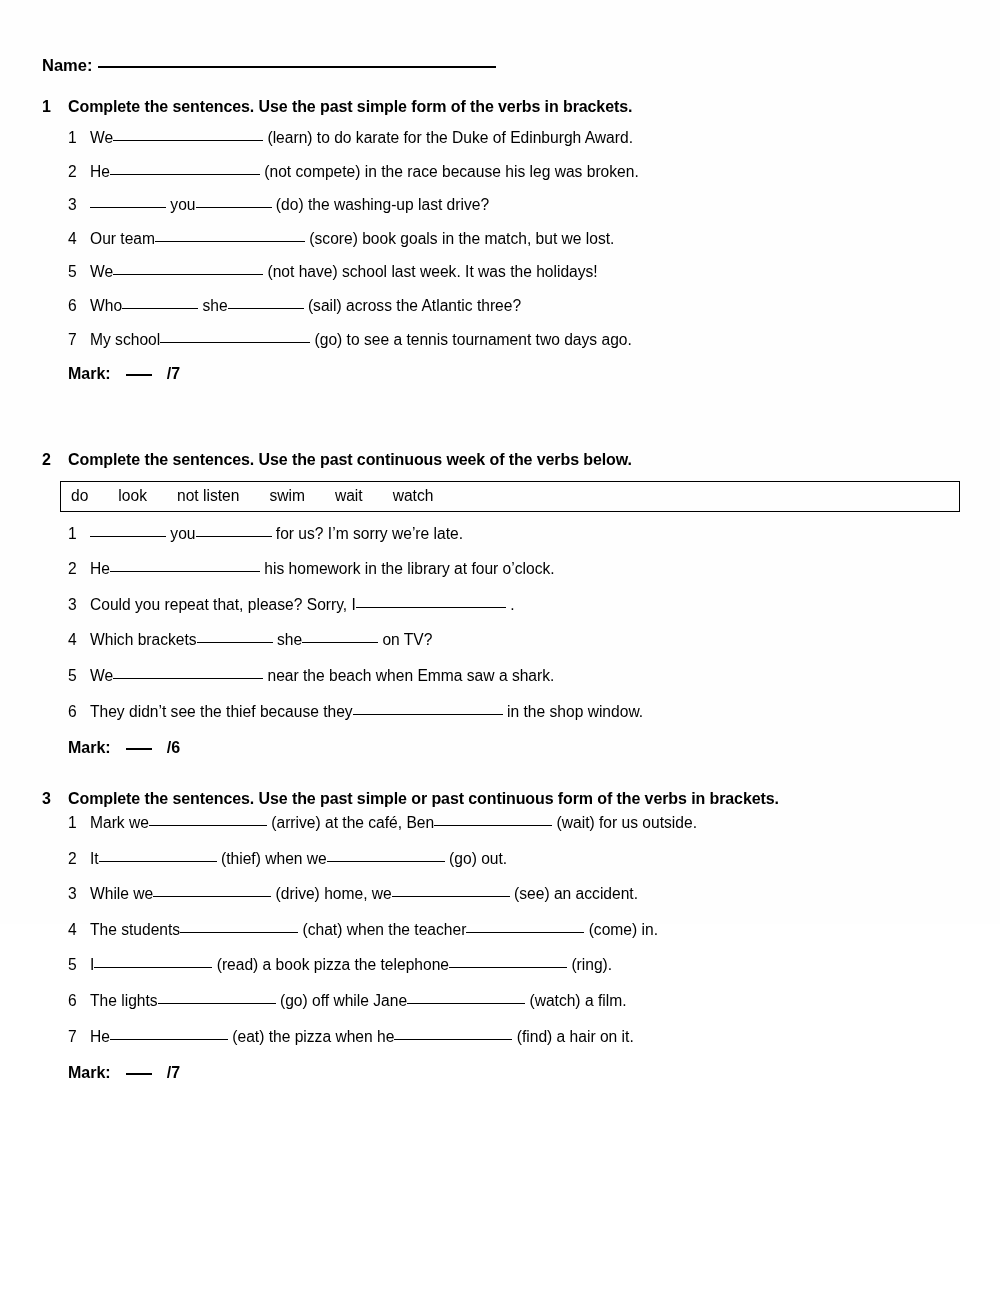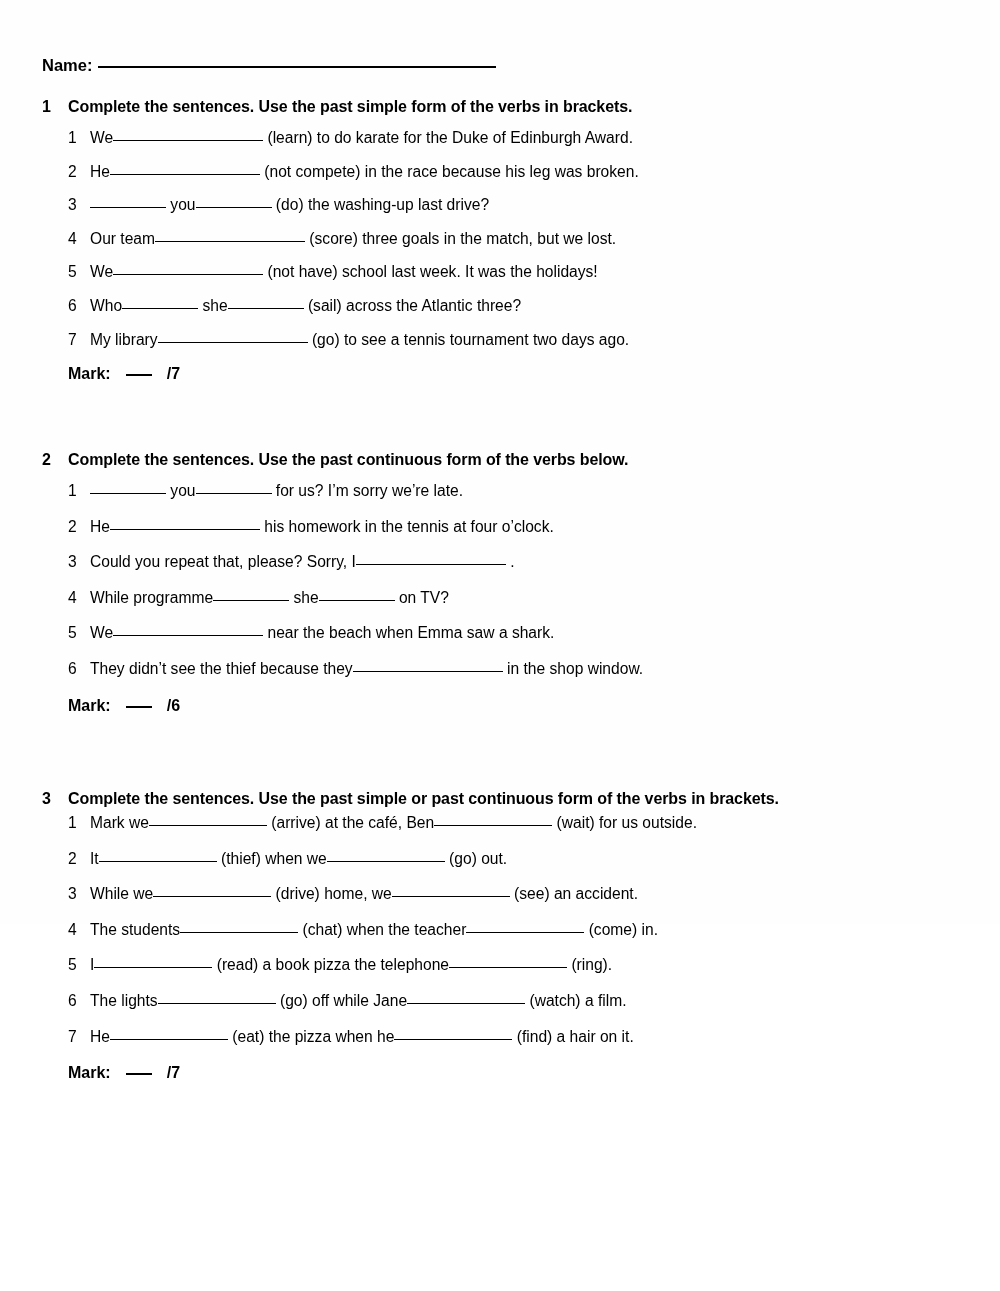--- a/index.html
+++ b/index.html
@@ -159,74 +159,77 @@
         <span class="item-body"><span class="seg">He</span><span class="blank bl-l"></span><span class="seg"> </span><span class="seg">(not compete) in the race because his leg was broken.</span></span>
       </div>
 
       <div class="item">
         <span class="item-num">3</span>
         <span class="item-body"><span class="blank bl-s"></span><span class="seg"> </span><span class="seg">you</span><span class="blank bl-s"></span><span class="seg"> </span><span class="seg">(do) the washing-up last drive?</span></span>
       </div>
 
       <div class="item">
         <span class="item-num">4</span>
-        <span class="item-body"><span class="seg">Our team</span><span class="blank bl-l"></span><span class="seg"> </span><span class="seg">(score) three goals in the match, but we lost.</span></span>
+        <span class="item-body"><span class="seg">Our team</span><span class="blank bl-l"></span><span class="seg"> </span><span class="seg">(score) book goals in the match, but we lost.</span></span>
       </div>
 
       <div class="item">
         <span class="item-num">5</span>
         <span class="item-body"><span class="seg">We</span><span class="blank bl-l"></span><span class="seg"> </span><span class="seg">(not have) school last week. It was the holidays!</span></span>
       </div>
 
       <div class="item">
         <span class="item-num">6</span>
         <span class="item-body"><span class="seg">Who</span><span class="blank bl-s"></span><span class="seg"> </span><span class="seg">she</span><span class="blank bl-s"></span><span class="seg"> </span><span class="seg">(sail) across the Atlantic three?</span></span>
       </div>
 
       <div class="item">
         <span class="item-num">7</span>
-        <span class="item-body"><span class="seg">My library</span><span class="blank bl-l"></span><span class="seg"> </span><span class="seg">(go) to see a tennis tournament two days ago.</span></span>
+        <span class="item-body"><span class="seg">My school</span><span class="blank bl-l"></span><span class="seg"> </span><span class="seg">(go) to see a tennis tournament two days ago.</span></span>
       </div>
 
     </div>
 
     <div class="mark">
       <span>Mark:</span>
       <span class="mark-blank"></span>
       <span>/7</span>
     </div>
   </div>
 
   <div class="exercise" id="ex2">
     <div class="ex-head">
       <span class="ex-num">2</span>
-      <span class="ex-title">Complete the sentences. Use the past continuous form of the verbs below.</span>
-    </div>
-
+      <span class="ex-title">Complete the sentences. Use the past continuous week of the verbs below.</span>
+    </div>
+
+    <div class="wordbank">
+      <span class="w">do</span><span class="w">look</span><span class="w">not listen</span><span class="w">swim</span><span class="w">wait</span><span class="w">watch</span>
+    </div>
 
     <div class="items">
 
       <div class="item">
         <span class="item-num">1</span>
         <span class="item-body"><span class="blank bl-s"></span><span class="seg"> </span><span class="seg">you</span><span class="blank bl-s"></span><span class="seg"> </span><span class="seg">for us? I’m sorry we’re late.</span></span>
       </div>
 
       <div class="item">
         <span class="item-num">2</span>
-        <span class="item-body"><span class="seg">He</span><span class="blank bl-l"></span><span class="seg"> </span><span class="seg">his homework in the tennis at four o’clock.</span></span>
+        <span class="item-body"><span class="seg">He</span><span class="blank bl-l"></span><span class="seg"> </span><span class="seg">his homework in the library at four o’clock.</span></span>
       </div>
 
       <div class="item">
         <span class="item-num">3</span>
         <span class="item-body"><span class="seg">Could you repeat that, please? Sorry, I</span><span class="blank bl-l"></span><span class="seg"> </span><span class="seg">.</span></span>
       </div>
 
       <div class="item">
         <span class="item-num">4</span>
-        <span class="item-body"><span class="seg">While programme</span><span class="blank bl-s"></span><span class="seg"> </span><span class="seg">she</span><span class="blank bl-s"></span><span class="seg"> </span><span class="seg">on TV?</span></span>
+        <span class="item-body"><span class="seg">Which brackets</span><span class="blank bl-s"></span><span class="seg"> </span><span class="seg">she</span><span class="blank bl-s"></span><span class="seg"> </span><span class="seg">on TV?</span></span>
       </div>
 
       <div class="item">
         <span class="item-num">5</span>
         <span class="item-body"><span class="seg">We</span><span class="blank bl-l"></span><span class="seg"> </span><span class="seg">near the beach when Emma saw a shark.</span></span>
       </div>
 
       <div class="item">
         <span class="item-num">6</span>
         <span class="item-body"><span class="seg">They didn’t see the thief because they</span><span class="blank bl-l"></span><span class="seg"> </span><span class="seg">in the shop window.</span></span>

